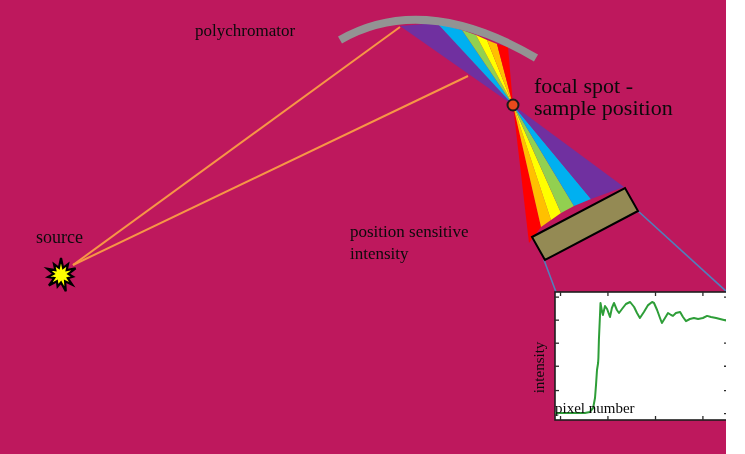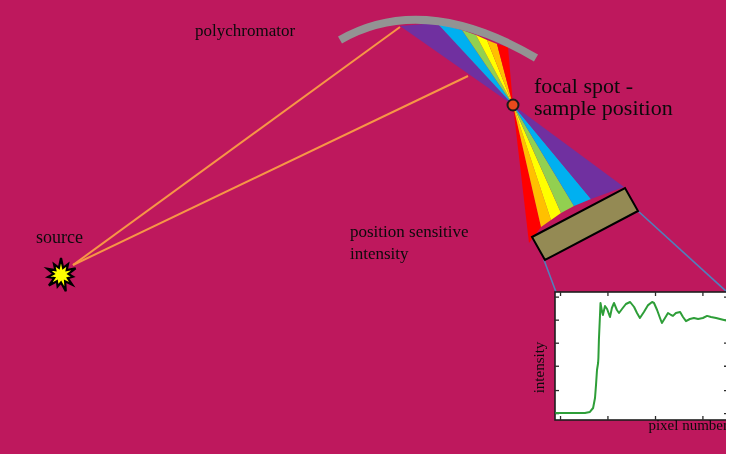--- a/index.html
+++ b/index.html
@@ -5,21 +5,21 @@
   html,body{margin:0;padding:0;background:#fff;}
   .stage{position:relative;width:726px;height:454px;background:#be185d;overflow:hidden;
          font-family:Liberation Serif, serif;color:#000;}
   .stage svg{position:absolute;left:0;top:0;}
   .lbl{position:absolute;color:#0b0b0b;white-space:nowrap;}
   .lbl-poly{left:195px;top:21px;font-size:17px;}
   .lbl-focal{left:534px;top:75px;font-size:22px;line-height:22px;}
   .lbl-source{left:8px;top:227px;font-size:18px;margin-left:28px;}
   .lbl-detector{left:350px;top:221px;width:180px;text-align:left;font-size:17px;line-height:22px;white-space:normal;}
   .lbl-intensity{left:494px;top:359px;width:90px;text-align:center;font-size:15px;transform:rotate(-90deg);}
-  .lbl-pixel{left:555px;top:417px;width:173px;text-align:right;font-size:15px;}
+  .lbl-pixel{left:555px;top:400px;width:173px;text-align:left;font-size:15px;}
 </style>
 </head>
 <body>
 
 <div class="stage">
 
   <svg width="745" height="454" viewBox="0 0 745 454">
 
     <line x1="73" y1="265" x2="400" y2="27" stroke-width="2" stroke="#F79646"></line>
     <line x1="73" y1="265" x2="468" y2="76" stroke-width="2" stroke="#F79646"></line>

